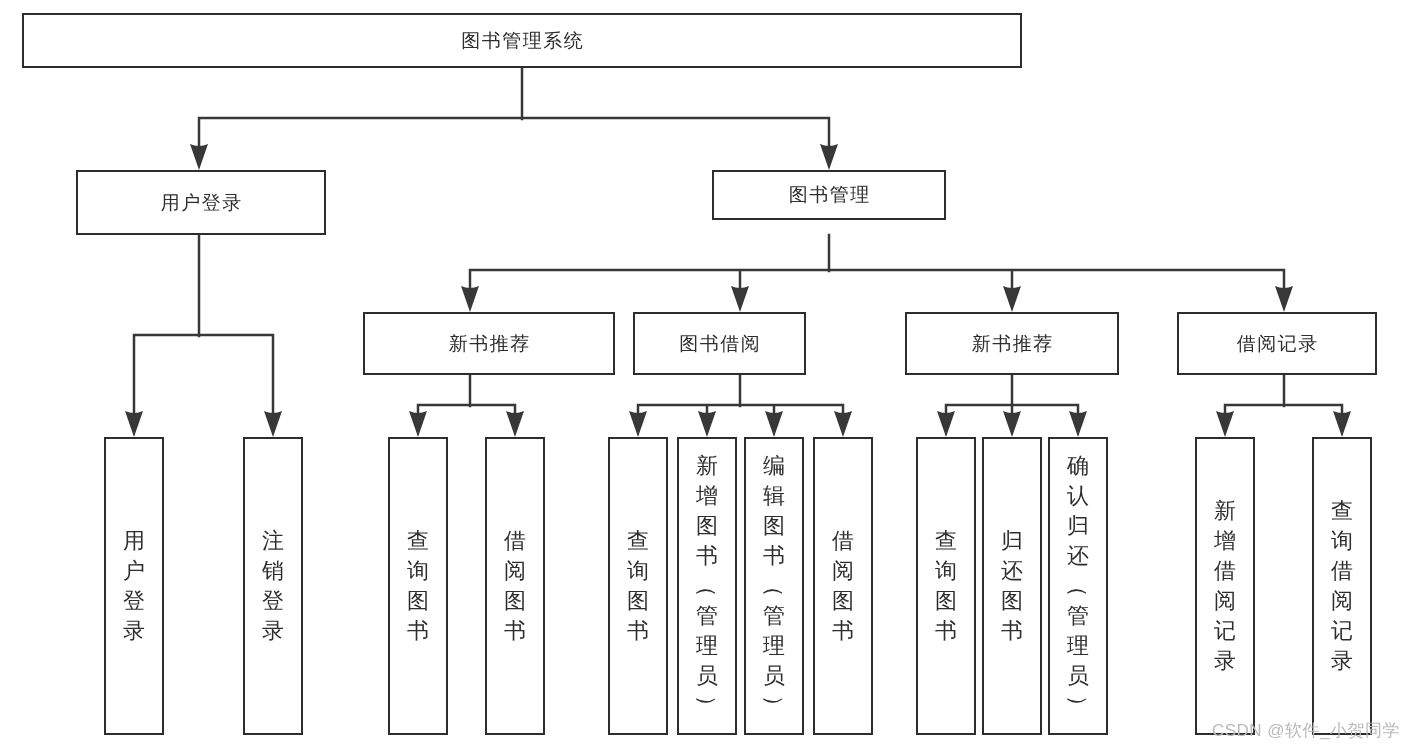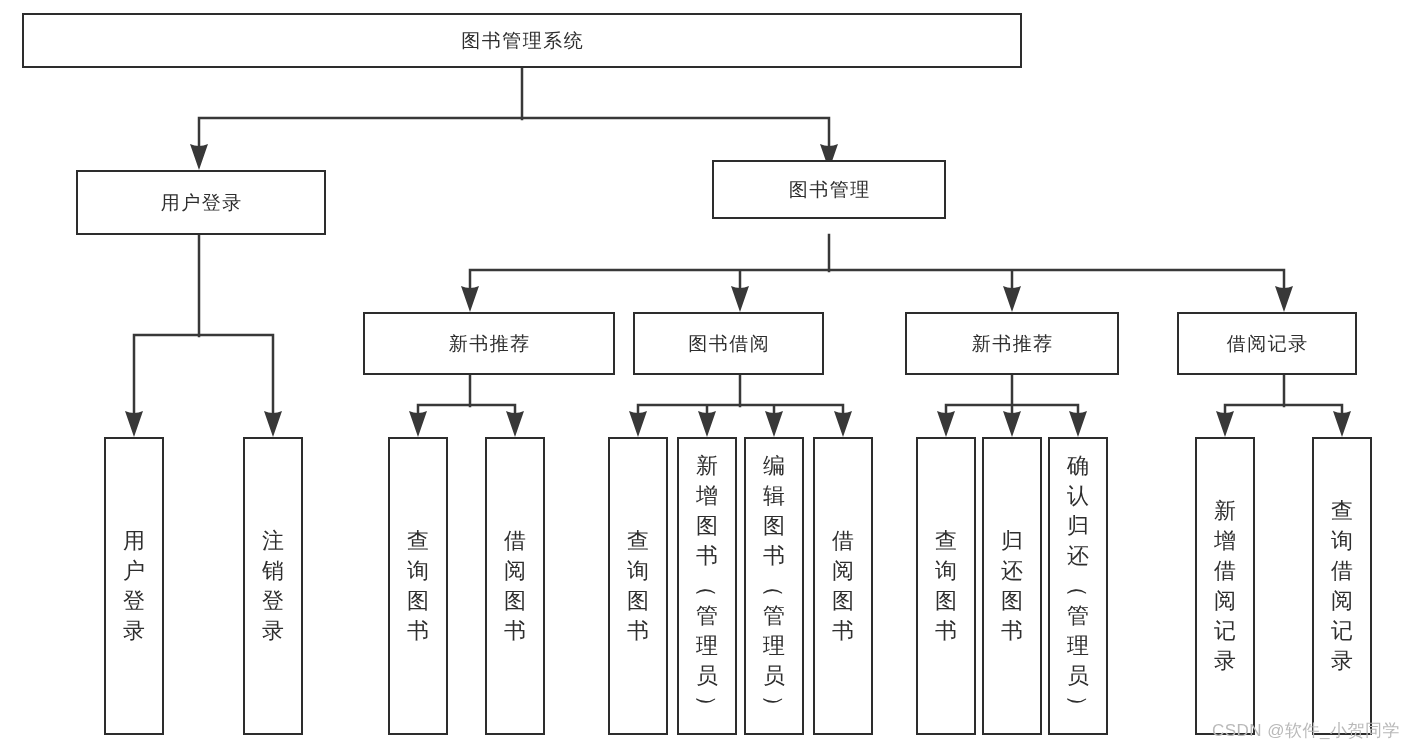--- a/index.html
+++ b/index.html
@@ -128,34 +128,34 @@
     </g>
   </svg>
 
   <div class="node" style="left:22px;top:13px;width:1000px;height:55px">
     <span class="hlabel">图书管理系统</span>
   </div>
 
   <div class="node" style="left:76px;top:170px;width:250px;height:65px">
     <span class="hlabel">用户登录</span>
   </div>
-  <div class="node" style="left:712px;top:160px;width:234px;height:59px">
+  <div class="node" style="left:712px;top:170px;width:234px;height:50px">
     <span class="hlabel">图书管理</span>
   </div>
 
   <div class="node" style="left:363px;top:312px;width:252px;height:63px">
     <span class="hlabel">新书推荐</span>
   </div>
-  <div class="node" style="left:633px;top:312px;width:191px;height:63px">
+  <div class="node" style="left:633px;top:312px;width:173px;height:63px">
     <span class="hlabel">图书借阅</span>
   </div>
   <div class="node" style="left:905px;top:312px;width:214px;height:63px">
     <span class="hlabel">新书推荐</span>
   </div>
-  <div class="node" style="left:1177px;top:312px;width:180px;height:63px">
+  <div class="node" style="left:1177px;top:312px;width:200px;height:63px">
     <span class="hlabel">借阅记录</span>
   </div>
 
   <div class="node" style="left:104px;top:437px;width:60px;height:298px">
     <span class="vlabel">
         <span class="vchar">用</span>
         <span class="vchar">户</span>
         <span class="vchar">登</span>
         <span class="vchar">录</span>
       </span>

